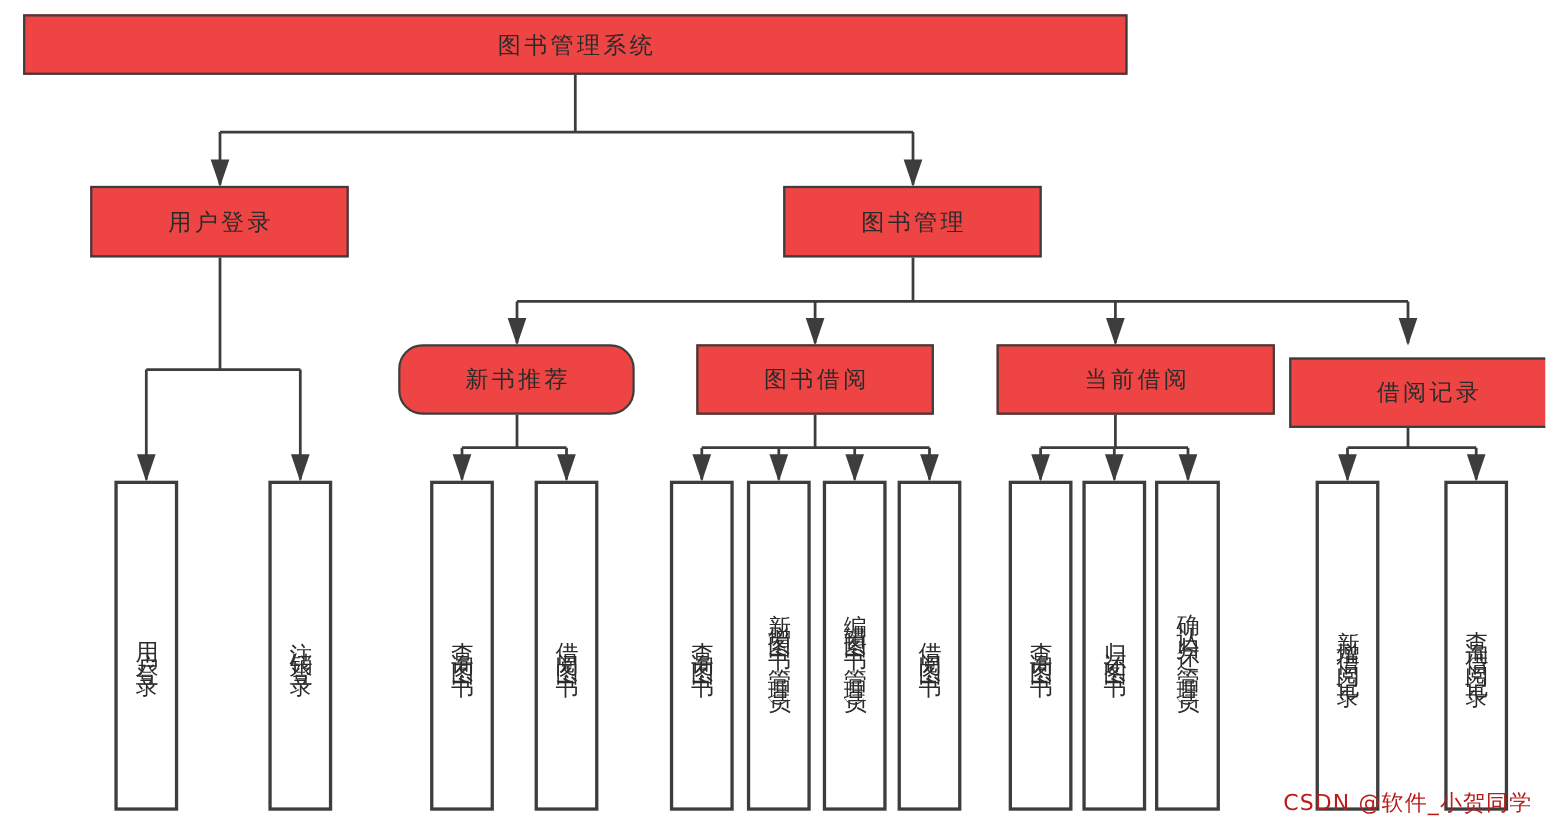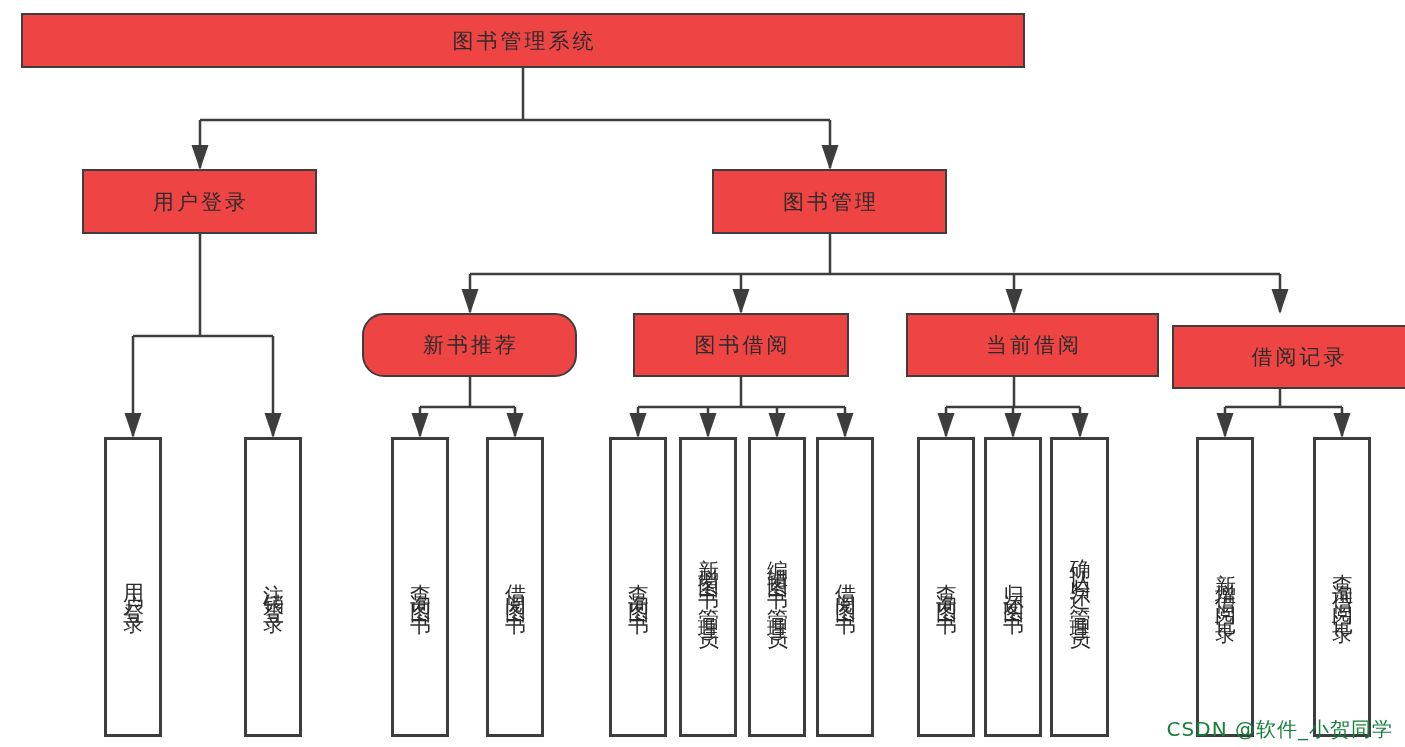--- a/index.html
+++ b/index.html
@@ -47,21 +47,21 @@
     line-height: 1.2;
     letter-spacing: 10px;
     white-space: nowrap;
   }
   .watermark {
     position: absolute;
     right: 12px;
     bottom: 4px;
     font-size: 20px;
     letter-spacing: 1px;
-    color: #15803d;
+    color: #b91c1c;
   }
 </style>
 </head>
 <body>
 
 <div class="stage">
 
   <svg class="wires" viewBox="0 0 1405 747" aria-hidden="true">
     <path fill="none" stroke="#3d3d3d" stroke-width="2.5" d="M523 68 V120
              M200 120 H830

